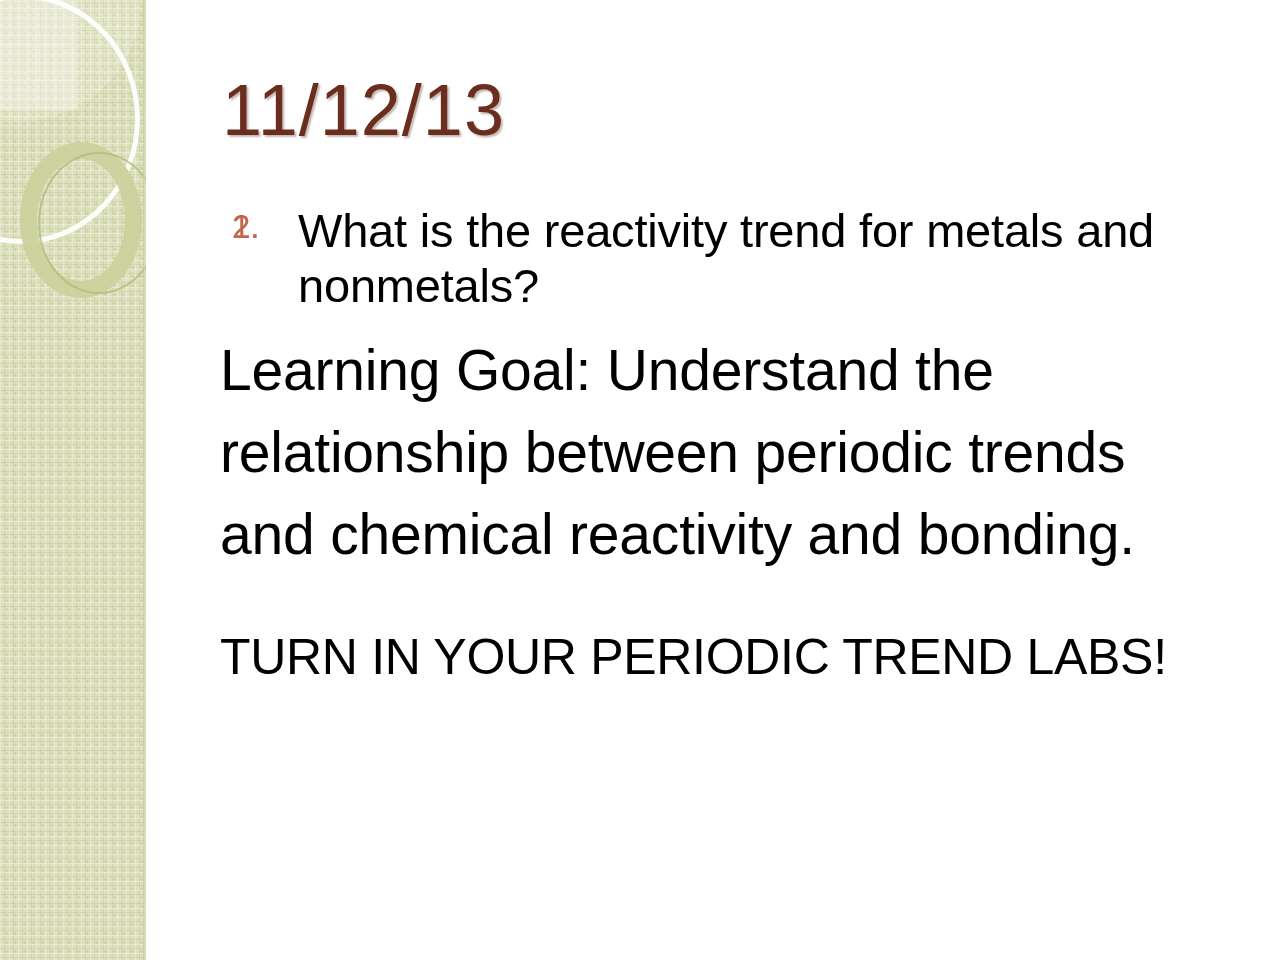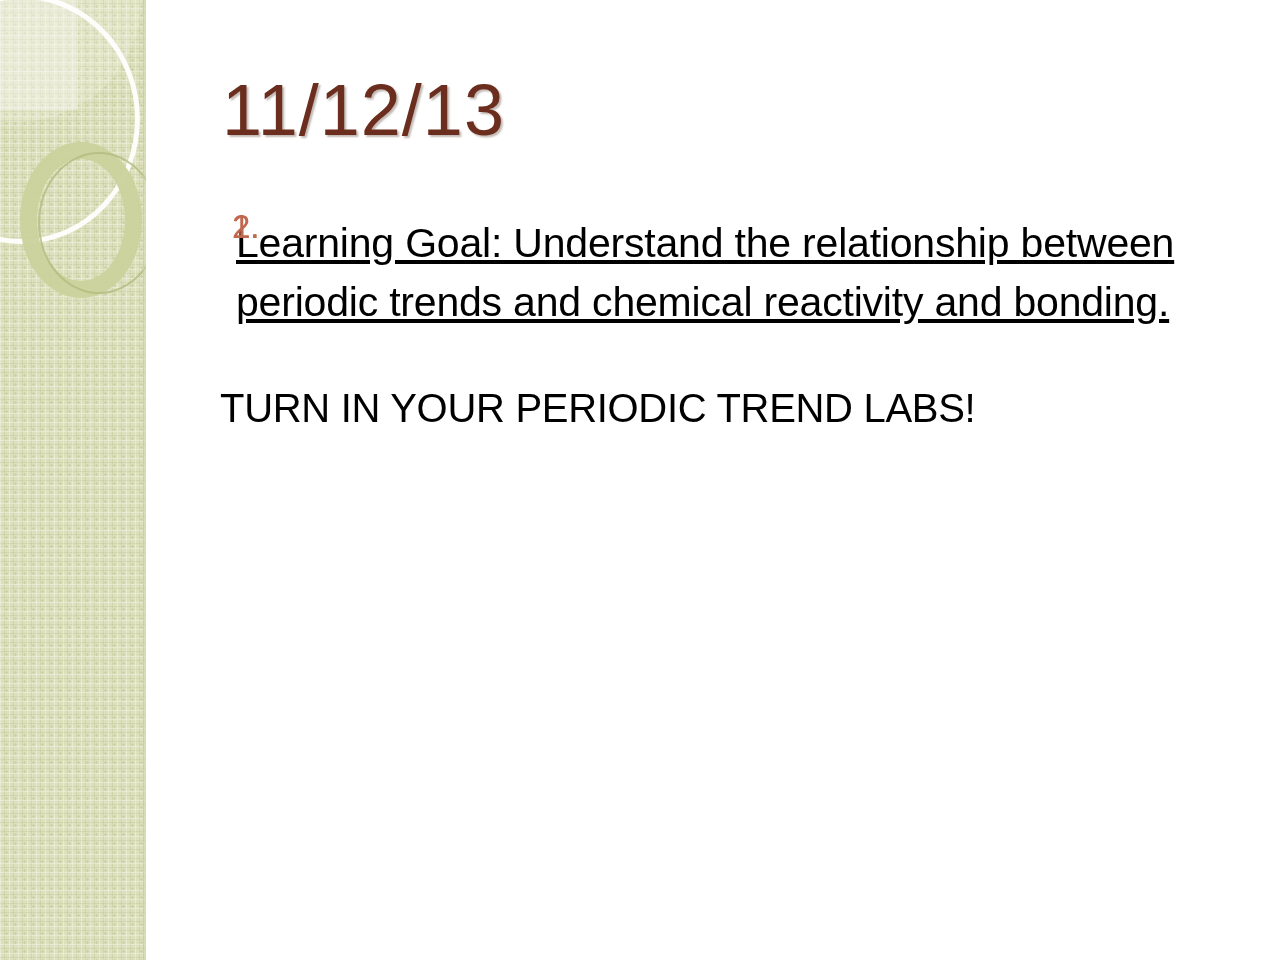--- a/index.html
+++ b/index.html
@@ -164,36 +164,35 @@
   ol.qlist li.qitem .qnum {
     position: absolute;
     left: 12px;
     top: 6px;
     font-size: 33px;
     color: #c0674d;
     line-height: 1;
   }
 
   .para {
-    margin: 16px 0 0 16px;
-    font-size: 41px;
+    margin: 16px 0 0 0;
+    font-size: 57px;
     color: #000000;
     line-height: 1.44;
     letter-spacing: -0.2px;
     max-width: 1010px;
-    text-decoration: underline;
   }
 
   .spacer-line {
     height: 52px;
   }
 
   .shout {
     margin: 0;
-    font-size: 40px;
+    font-size: 50px;
     color: #000000;
     line-height: 1.2;
     letter-spacing: -0.3px;
     white-space: nowrap;
   }
 </style>
 </head>
 <body>
 
 <div id="slide">
@@ -214,20 +213,21 @@
     <div id="slide-title">11/12/13</div>
 
     <div id="body-block">
 
       <ol class="qlist">
         <li class="qitem">
           <span class="qnum">1.</span>
         </li>
         <li class="qitem">
           <span class="qnum">2.</span>
+          <span class="qtext">What is the reactivity trend for metals and nonmetals?</span>
         </li>
       </ol>
 
       <p class="para">Learning Goal: Understand the relationship between periodic trends and chemical reactivity and bonding.</p>
 
       <div class="spacer-line"></div>
 
       <p class="shout">TURN IN YOUR PERIODIC TREND LABS!</p>
 
     </div>

